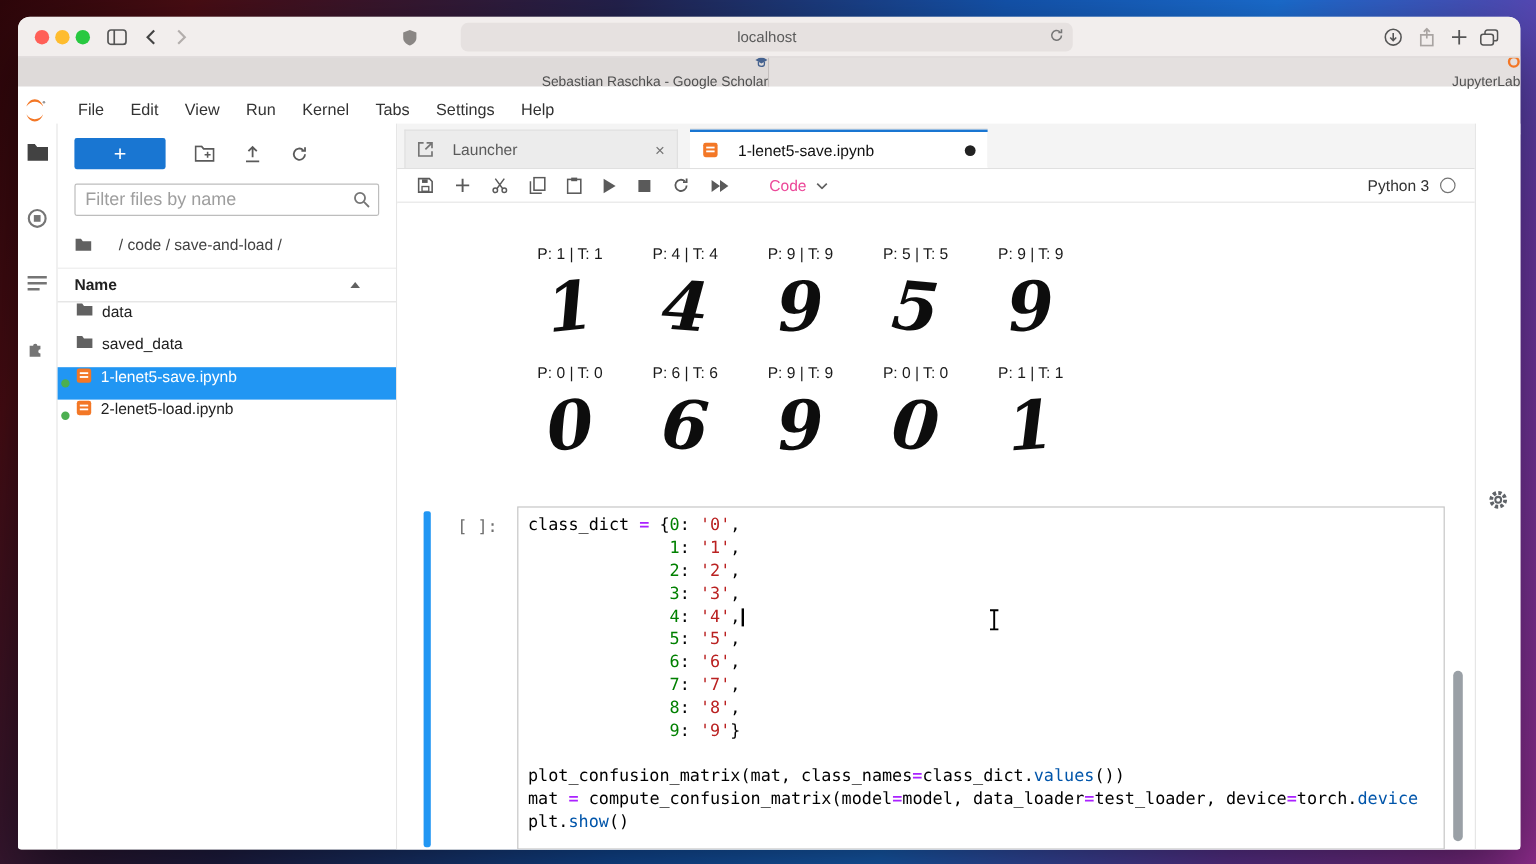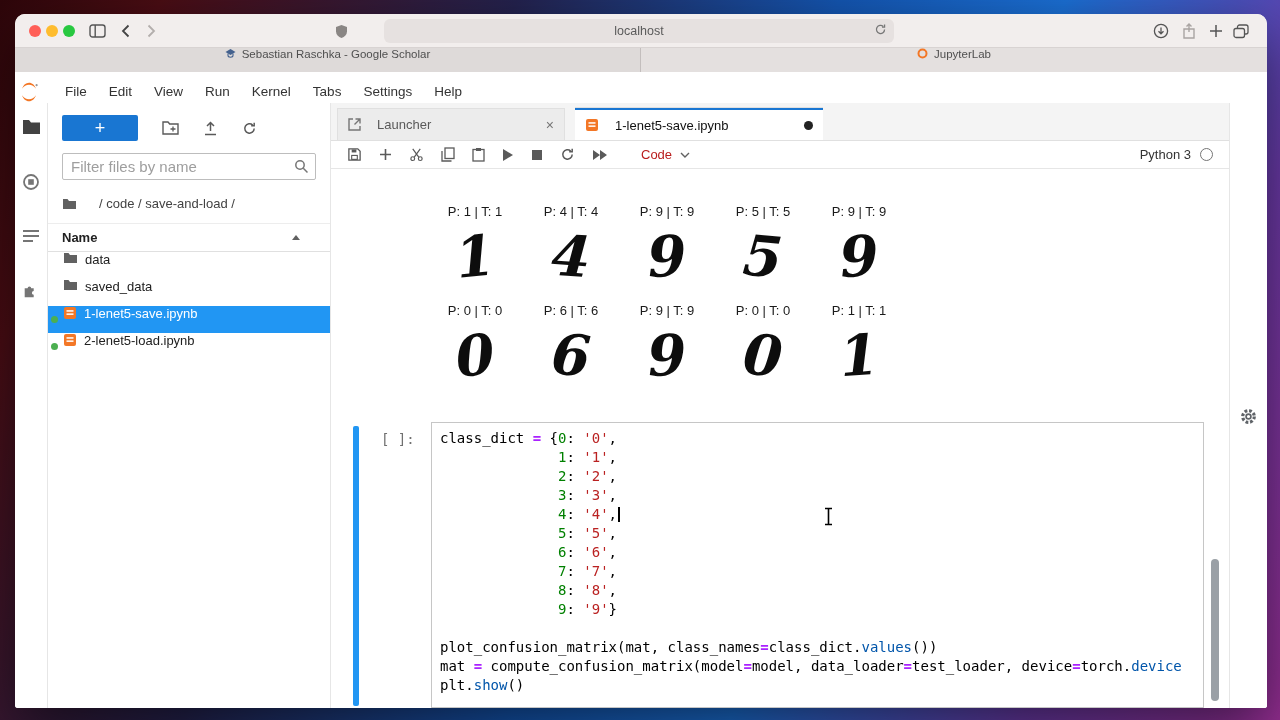--- a/index.html
+++ b/index.html
@@ -25,22 +25,22 @@
   .chrome-btn { position:absolute; top:8px; width:20px; height:18px;
     display:flex; align-items:center; justify-content:center; color:#555; }
   .addr {
     position:absolute; left:369px; top:5px; width:510px; height:24px;
     background:#e6e1e0; border-radius:6px; display:flex; align-items:center;
     justify-content:center; font-size:12.5px; color:#5a5a5a;
   }
   .addr .reload { position:absolute; right:7px; top:4px; }
   
   .tabstrip { height:24px; background:#d8d3d2; display:flex; }
-  .btab { width:626px; display:flex; align-items:flex-start; justify-content:center;
-    gap:6px; font-size:11.5px; color:#4f4f4f; background:#e4e0df; }
+  .btab { width:626px; display:flex; align-items:flex-end; justify-content:center;
+    gap:6px; font-size:11.5px; color:#4f4f4f; background:#e4e0df;flex-direction:column; }
   .btab.left { border-right:1px solid #c3bebd; background:#dedad9; }
   
   .jmenubar { height:40px; background:#fff; border-bottom:1px solid #e4e4e4;
     display:flex; align-items:center; padding-left:3px; }
   .jlogo { margin-right:14px; display:flex; }
   .jmenu-item { padding:0 11px; font-size:13.5px; color:#333; line-height:29px; cursor:default; }
   
   .main { position:absolute; top:89px; left:0; right:0; bottom:0; background:#fff; }
   .activity { position:absolute; left:0; top:0; bottom:0; width:33px;
     border-right:1px solid #e6e6e6; display:flex; flex-direction:column;
@@ -76,21 +76,21 @@
     font-size:13px; }
   .dtab.launcher { width:228px; background:#ececec; color:#5a5a5a;
     border:1px solid #e0e0e0; border-bottom:none; }
   .dtab.launcher .xbtn { margin-left:auto; color:#757575; font-size:14px; }
   .dtab.notebook { width:248px; background:#fff; color:#111;
     border-top:2px solid #1976d2; box-shadow:0 -1px 0 #e0e0e0; }
   .dirty-dot { margin-left:auto; width:9px; height:9px; border-radius:50%; background:#222; }
   .nbtoolbar { height:28px; background:#fff; border-bottom:1px solid #e6e6e6;
     display:flex; align-items:center; padding:0 16px; gap:17px; }
   .nbtoolbar .spacer { flex:1; }
-  .celltype { display:flex; align-items:center; gap:8px; font-size:13px; color:#b91c1c;
+  .celltype { display:flex; align-items:center; gap:8px; font-size:13px; color:#ec4899;
     margin-left:16px; }
   .kernel { display:flex; align-items:center; gap:9px; font-size:13px; color:#333; }
   .kernel-circle { width:13px; height:13px; border:1.6px solid #757575; border-radius:50%; }
   .nbcontent { position:absolute; top:67px; left:0; right:0; bottom:0; background:#fff;
     overflow:hidden; }
   
   .figure { position:absolute; left:96px; top:0; width:480px; }
   .fig-labels { display:flex; margin-top:10px; }
   .fig-label { width:96px; text-align:center; font-size:13px; color:#1a1a1a; }
   .fig-digits { display:flex; height:74px; align-items:center; }

